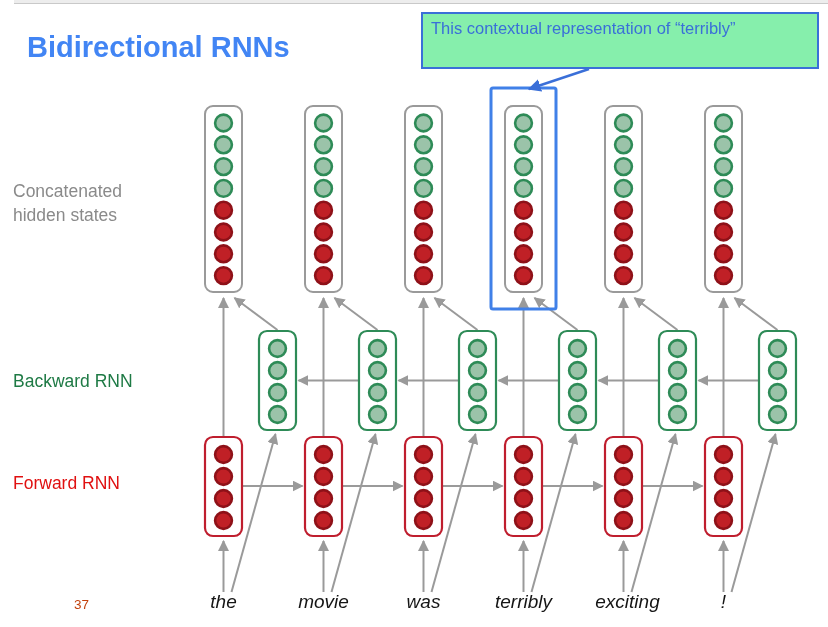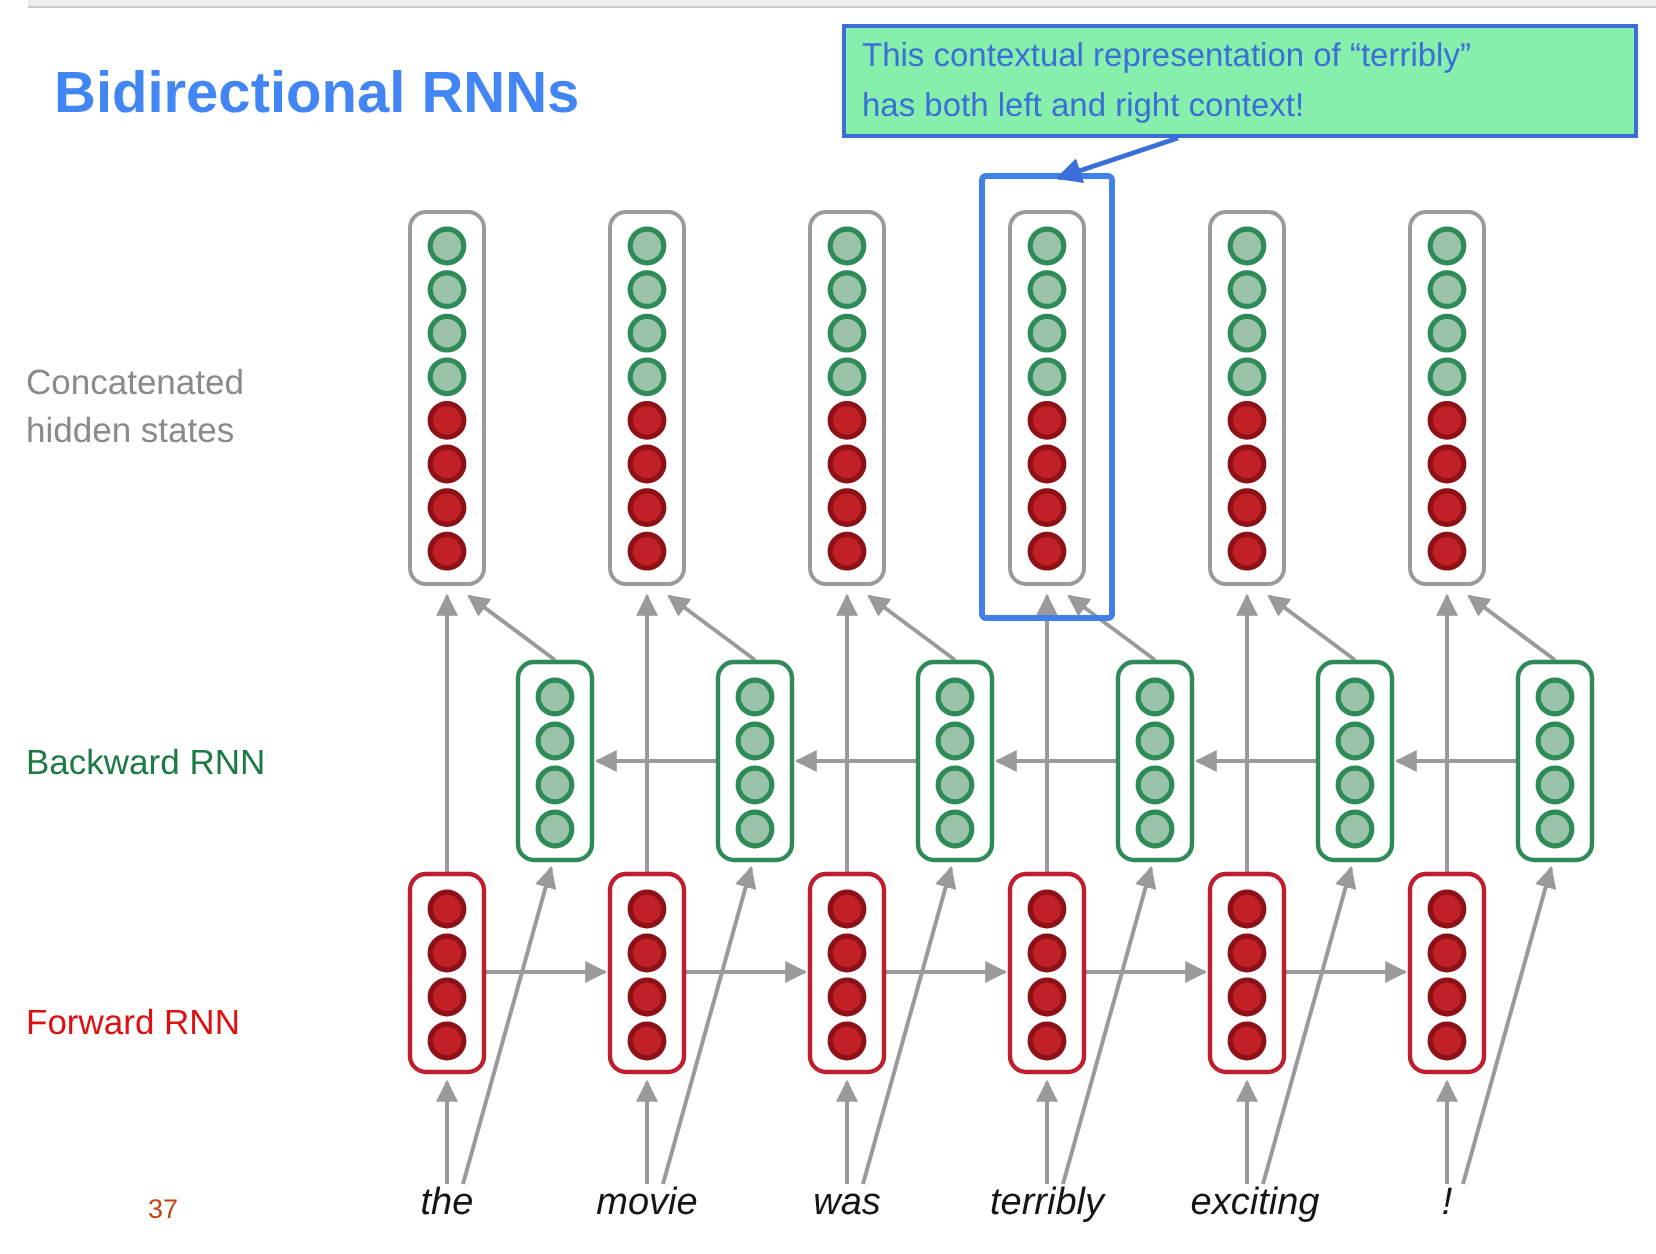--- a/index.html
+++ b/index.html
@@ -17,39 +17,38 @@
     letter-spacing:0px;white-space:nowrap;
   }
   #callout{
     position:absolute;left:421px;top:12px;width:398px;height:57px;box-sizing:border-box;
     border:2px solid var(--callout-blue,#3a6fd8);color:var(--callout-blue,#3a6fd8);
     font-size:16.5px;line-height:25px;padding:2px 8px;background:#86efac;
   }
   .rowlabel{position:absolute;left:13px;font-size:17.5px;white-space:nowrap;}
   #label-concat{top:179px;color:var(--concat-label,#8a8a8a);line-height:24px;}
   #label-backward{top:371px;color:var(--backward-label,#1e7a45);}
-  #label-forward{top:473px;color:var(--forward-label,#e01010);margin-top:28px;}
+  #label-forward{top:473px;color:var(--forward-label,#e01010);}
   .word{
     position:absolute;top:591px;width:101px;text-align:center;
     font-style:italic;font-size:19px;color:#151515;
   }
   #pagenum{position:absolute;left:27px;top:597px;font-size:13.5px;color:#c2410c;margin-left:47px;}
   #diagram{position:absolute;left:0;top:0;}
 </style>
 </head>
 <body>
 
 <div id="slide" style="--title-blue: #4285f4; --callout-blue: #3a6fd8; --concat-label: #8a8a8a; --backward-label: #1e7a45; --forward-label: #e01010;">
   <div id="topbar"></div>
 
   <div id="title">Bidirectional RNNs</div>
 
   <div id="callout">
     <div>This contextual representation of “terribly”</div>
-    <div>has both left and right context!</div>
   </div>
 
   <div id="label-backward" class="rowlabel">Backward RNN</div>
   <div id="label-concat" class="rowlabel">
     <div>Concatenated</div>
     <div>hidden states</div>
   </div>
   <div id="label-forward" class="rowlabel">Forward RNN</div>
 
   <svg id="diagram" width="828" height="627" viewBox="0 0 828 627">

